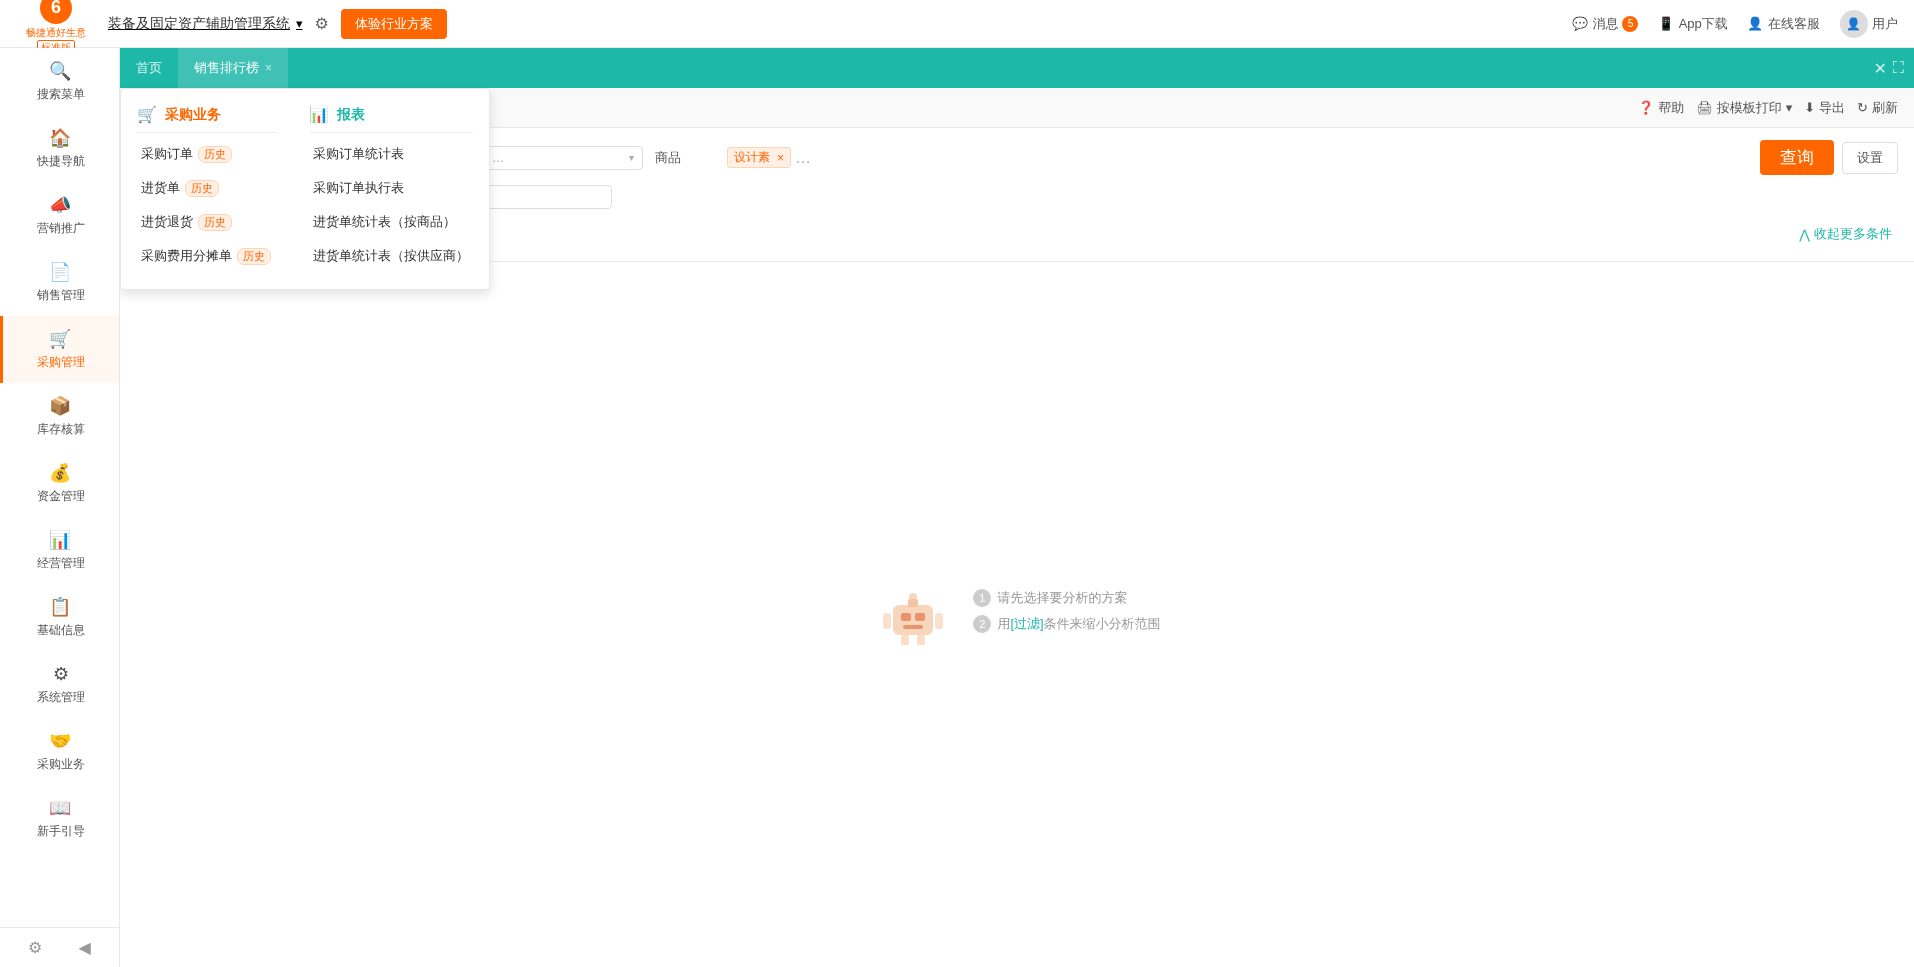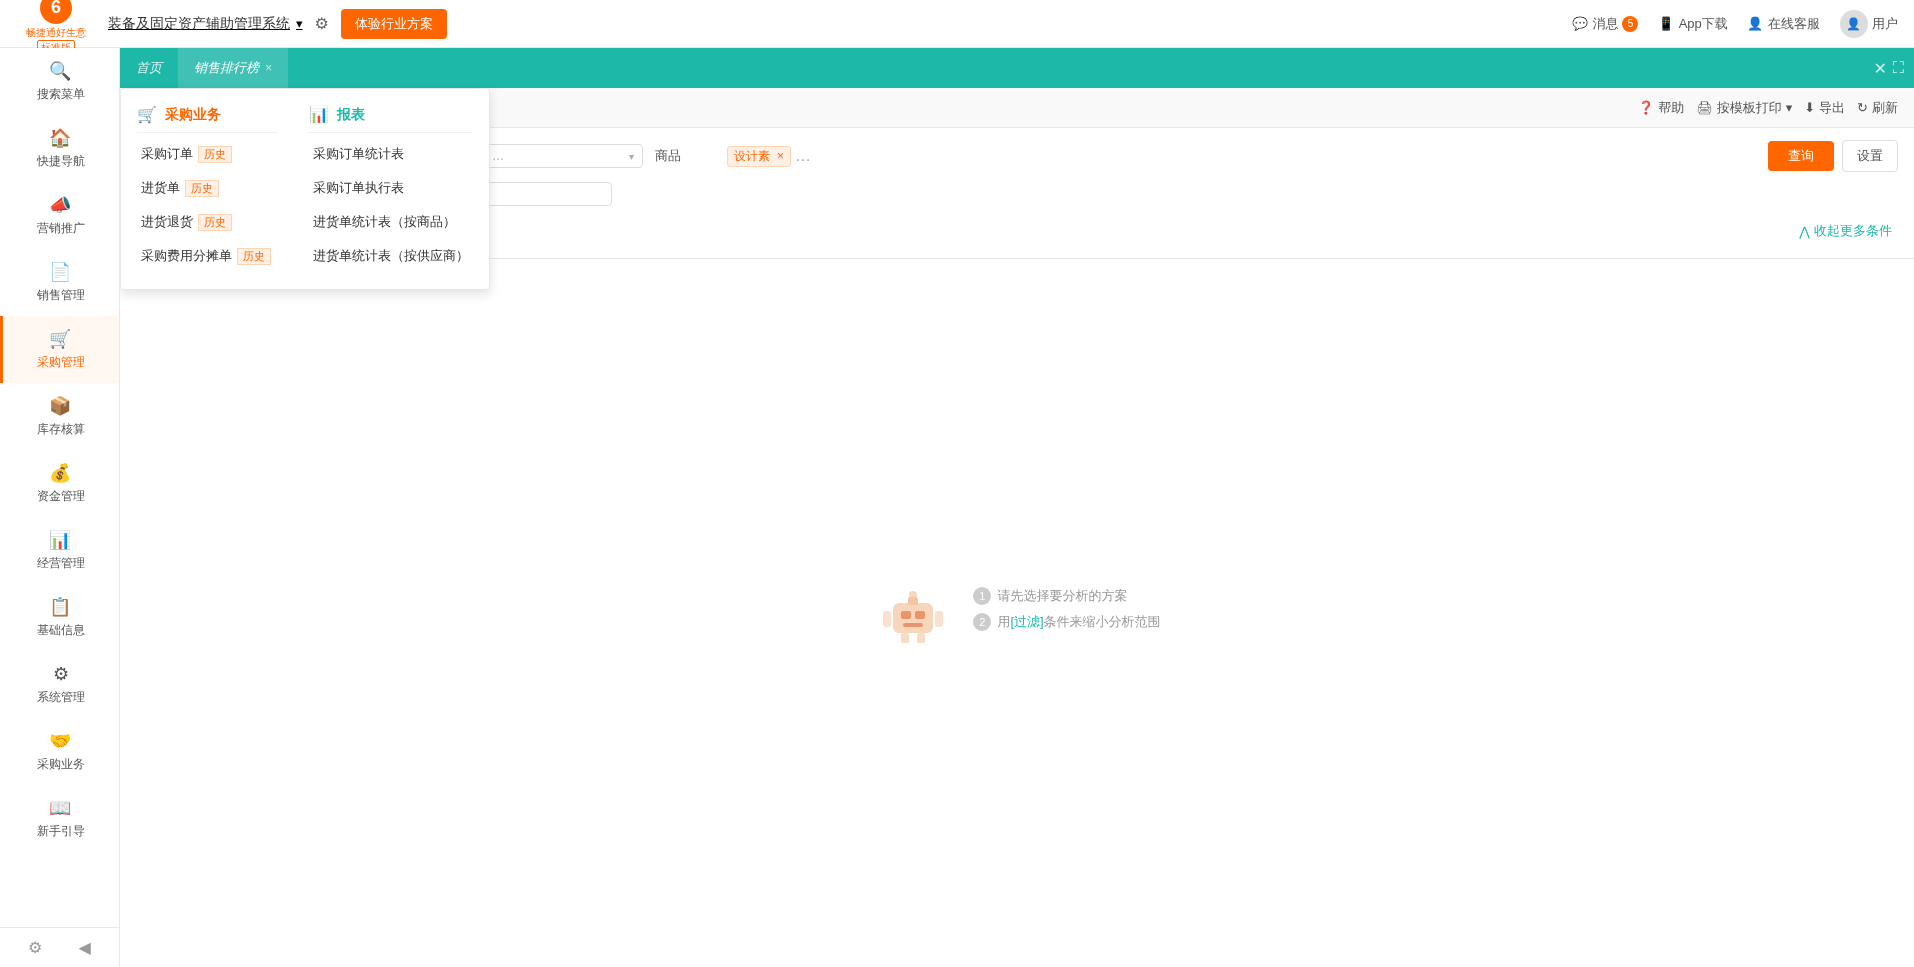--- a/index.html
+++ b/index.html
@@ -72,21 +72,20 @@
     }
     .tab-item {
       height: 100%;
       display: flex;
       align-items: center;
       padding: 0 16px;
       cursor: pointer;
       font-size: 13px;
       color: rgba(255,255,255,0.85);
       gap: 6px;
-      font-style: italic;
     }
     .tab-item.home { background: transparent; }
     .tab-item.active { background: rgba(255,255,255,0.15); color: white; }
     .tab-close { color: rgba(255,255,255,0.7); font-size: 12px; cursor: pointer; }
     .tab-bar-right { margin-left: auto; display: flex; align-items: center; padding-right: 10px; gap: 6px; }
     .tab-bar-right-btn { color: rgba(255,255,255,0.8); cursor: pointer; font-size: 16px; }
 
     
     .toolbar {
       height: 40px;
@@ -109,21 +108,21 @@
       flex-shrink: 0;
     }
     .filter-row { display: flex; align-items: center; gap: 12px; margin-bottom: 8px; flex-wrap: wrap; }
     .filter-row:last-child { margin-bottom: 0; }
     .filter-label { color: #555; font-size: 13px; white-space: nowrap; min-width: 60px; }
     .filter-control { display: flex; align-items: center; gap: 4px; border: 1px solid #ddd; border-radius: 4px; padding: 4px 8px; background: white; min-width: 140px; font-size: 13px; color: #333; cursor: pointer; }
     .filter-control.date-range { min-width: 220px; }
     .filter-tag { background: #fff0e6; color: #f60; border: 1px solid #ffd4b3; border-radius: 3px; padding: 1px 6px; font-size: 12px; display: flex; align-items: center; gap: 3px; }
     .filter-tag-close { cursor: pointer; color: #f60; }
     .filter-actions { display: flex; align-items: center; gap: 8px; margin-left: auto; }
-    .btn-query { background: #f60; color: white; border: none; padding: 6px 20px; border-radius: 4px; cursor: pointer; font-size: 13px; }
+    .btn-query { background: #f60; color: white; border: none; padding: 6px 20px; border-radius: 4px; cursor: pointer; font-size: 17px; }
     .btn-setting { background: white; color: #555; border: 1px solid #ddd; padding: 6px 14px; border-radius: 4px; cursor: pointer; font-size: 13px; }
     .collapse-btn { display: flex; align-items: center; justify-content: center; gap: 4px; color: #1eb8a8; cursor: pointer; font-size: 13px; padding: 6px; }
 
     
     .main-content { flex: 1; background: white; display: flex; align-items: center; justify-content: center; flex-direction: column; gap: 16px; overflow: auto; }
     .empty-state { display: flex; align-items: center; gap: 20px; }
     .empty-icon { width: 80px; height: 80px; }
     .empty-tips { color: #999; font-size: 13px; }
     .empty-tips p { margin-bottom: 8px; display: flex; align-items: center; gap: 6px; }
     .tip-num { width: 18px; height: 18px; background: #ccc; border-radius: 50%; color: white; display: flex; align-items: center; justify-content: center; font-size: 11px; flex-shrink: 0; }
@@ -153,21 +152,21 @@
       padding-bottom: 8px;
       border-bottom: 1px solid #f0f0f0;
       margin-bottom: 4px;
     }
     .menu-section-icon { font-size: 16px; }
     .menu-item { display: flex; align-items: center; gap: 5px; padding: 8px 4px; cursor: pointer; color: #333; font-size: 13px; }
     .menu-item-badge {
       background: #fff0e6;
       color: #f60;
       border: 1px solid #ffd4b3;
-      border-radius: 0;
+      border-radius: 7px;
       padding: 0 5px;
       font-size: 11px;
     }
     .right-section-title {
       display: flex; align-items: center; gap: 8px;
       color: #1eb8a8; font-size: 14px; font-weight: bold;
       padding-bottom: 8px;
       border-bottom: 1px solid #f0f0f0;
       margin-bottom: 4px;
     }

